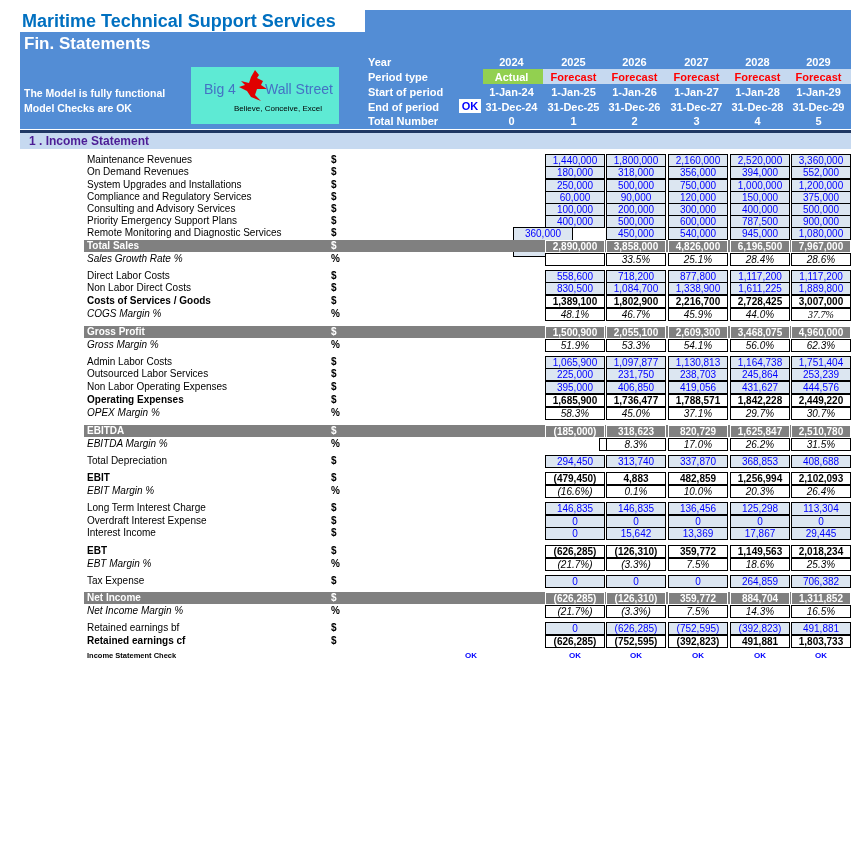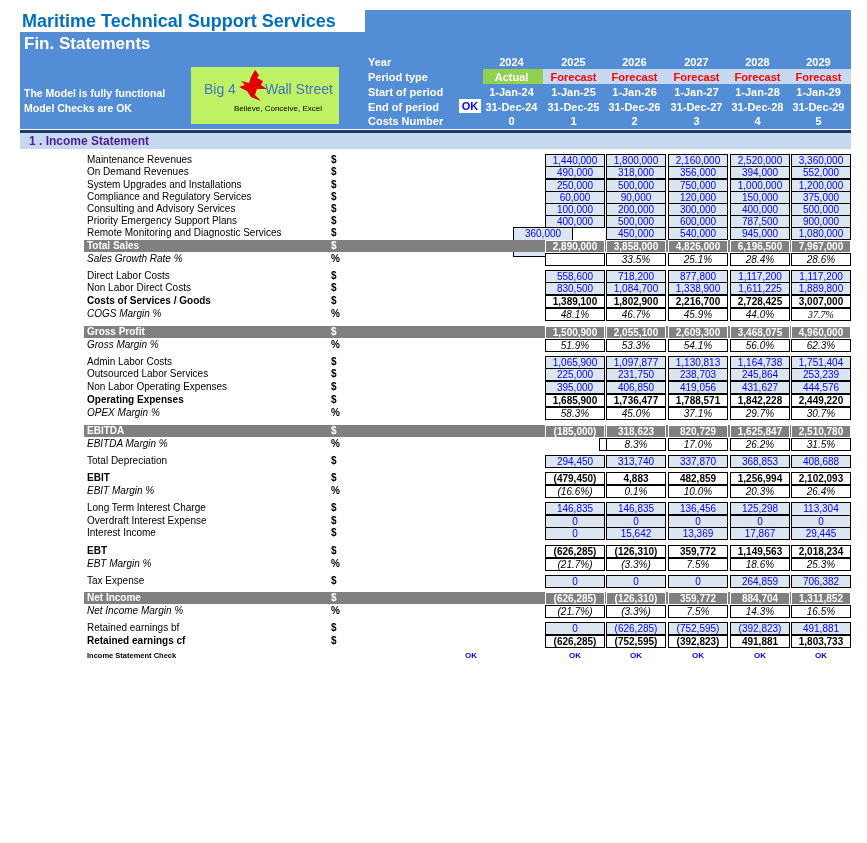--- a/index.html
+++ b/index.html
@@ -3,21 +3,21 @@
 <meta charset="utf-8">
 <style>
   html, body { margin:0; padding:0; background:#fff; }
   body { width:867px; height:843px; position:relative; overflow:hidden; font-family:"Liberation Sans", sans-serif; }
   .abs { position:absolute; }
   .title { left:22px; top:11px; font-size:18px; font-weight:bold; color:#0070c0; white-space:nowrap; }
   .bandL { left:20px; top:32px; width:345px; height:97px; background:#538dd5; }
   .bandR { left:365px; top:10px; width:486px; height:119px; background:#538dd5; }
   .subtitle { left:24px; top:34px; font-size:17px; font-weight:bold; color:#fff; }
   .status { left:24px; font-size:10.5px; font-weight:bold; color:#fff; }
-  .logo { left:191px; top:67px; width:148px; height:57px; background:#bef264; }
+  .logo { left:191px; top:67px; width:148px; height:57px; background:#5eead4; }
   .logo .t1 { position:absolute; left:13px; top:14px; font-size:14px; color:#4472c4; }
   .logo .t2 { position:absolute; left:74px; top:14px; font-size:14px; color:#4472c4; }
   .logo .tag { position:absolute; left:43px; top:37px; font-size:8px; color:#000; }
   .hdrlab { left:368px; font-size:11px; font-weight:bold; color:#fff; }
   .hcell { font-size:11px; font-weight:bold; color:#fff; text-align:center; width:61px; }
   .ptype-light { left:543px; top:69px; width:308px; height:15px; background:#c6d9f0; }
   .ptype-actual { left:483px; top:69px; width:60px; height:15px; background:#92d050; }
   .fc { color:#ff0000; }
   .okbox { left:459px; top:99px; width:22px; height:14px; background:#fff; color:#0000ff; font-size:11px; font-weight:bold; text-align:center; line-height:14px; }
   .darkline { left:20px; top:130px; width:831px; height:3px; background:#1f3864; }
@@ -54,21 +54,21 @@
   <span class="tag">Believe, Conceive, Excel</span>
 </div>
 
 <div class="abs ptype-light"></div>
 <div class="abs ptype-actual"></div>
 
 <div class="abs hdrlab" style="top:56px">Year</div>
 <div class="abs hdrlab" style="top:71px">Period type</div>
 <div class="abs hdrlab" style="top:86px">Start of period</div>
 <div class="abs hdrlab" style="top:101px">End of period</div>
-<div class="abs hdrlab" style="top:115px">Costs Number</div>
+<div class="abs hdrlab" style="top:115px">Total Number</div>
 <div class="abs okbox">OK</div>
 
 <div id="hdrcols">
     <div class="abs hcell" style="left: 481px; top: 56px;">2024</div>
     <div class="abs hcell" style="left: 481px; top: 71px;">Actual</div>
     <div class="abs hcell" style="left: 481px; top: 86px;">1-Jan-24</div>
     <div class="abs hcell" style="left: 481px; top: 101px;">31-Dec-24</div>
     <div class="abs hcell" style="left: 481px; top: 115px;">0</div>
     <div class="abs hcell" style="left: 543px; top: 56px;">2025</div>
     <div class="abs hcell fc" style="left: 543px; top: 71px;">Forecast</div>
@@ -105,21 +105,21 @@
 <div id="body-rows">
     <div class="abs lab" style="top: 154px;">Maintenance Revenues</div>
     <div class="abs unit" style="top: 154px;">$</div>
     <div class="abs cell inp" style="left: 545px; top: 154px; height: 13px;">1,440,000</div>
     <div class="abs cell inp" style="left: 606px; top: 154px; height: 13px;">1,800,000</div>
     <div class="abs cell inp" style="left: 668px; top: 154px; height: 13px;">2,160,000</div>
     <div class="abs cell inp" style="left: 730px; top: 154px; height: 13px;">2,520,000</div>
     <div class="abs cell inp" style="left: 791px; top: 154px; height: 13px;">3,360,000</div>
     <div class="abs lab" style="top: 166px;">On Demand Revenues</div>
     <div class="abs unit" style="top: 166px;">$</div>
-    <div class="abs cell inp" style="left: 545px; top: 166px; height: 13px;">490,000</div>
+    <div class="abs cell inp" style="left: 545px; top: 166px; height: 13px;">180,000</div>
     <div class="abs cell inp" style="left: 606px; top: 166px; height: 13px;">318,000</div>
     <div class="abs cell inp" style="left: 668px; top: 166px; height: 13px;">356,000</div>
     <div class="abs cell inp" style="left: 730px; top: 166px; height: 13px;">394,000</div>
     <div class="abs cell inp" style="left: 791px; top: 166px; height: 13px;">552,000</div>
     <div class="abs lab" style="top: 179px;">System Upgrades and Installations</div>
     <div class="abs unit" style="top: 179px;">$</div>
     <div class="abs cell inp" style="left: 545px; top: 179px; height: 13px;">250,000</div>
     <div class="abs cell inp" style="left: 606px; top: 179px; height: 13px;">500,000</div>
     <div class="abs cell inp" style="left: 668px; top: 179px; height: 13px;">750,000</div>
     <div class="abs cell inp" style="left: 730px; top: 179px; height: 13px;">1,000,000</div>

